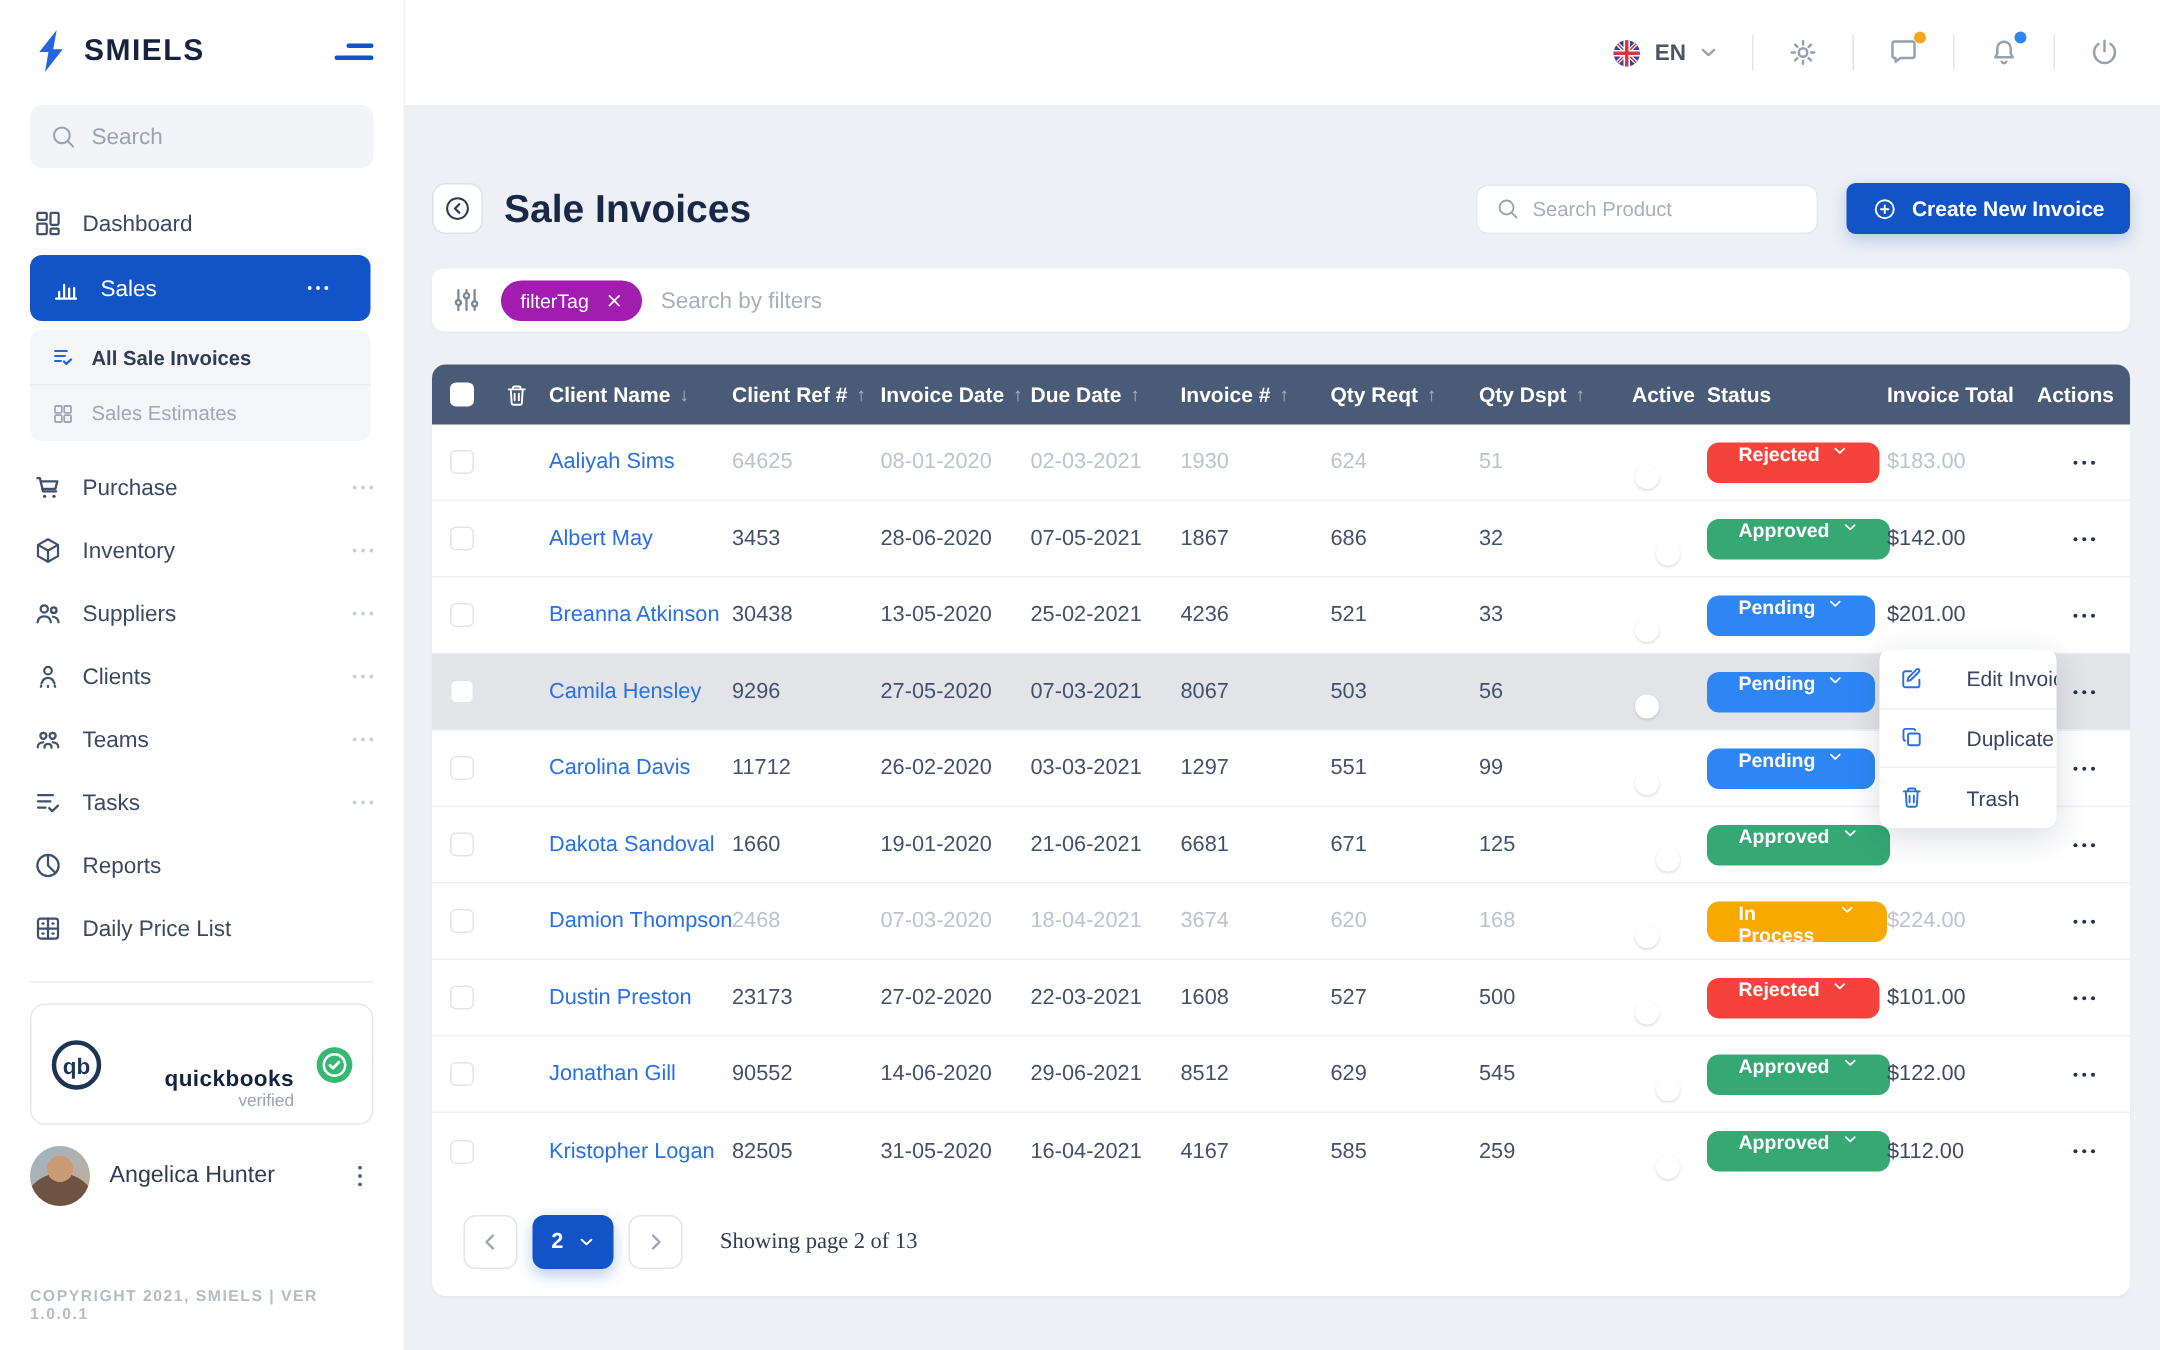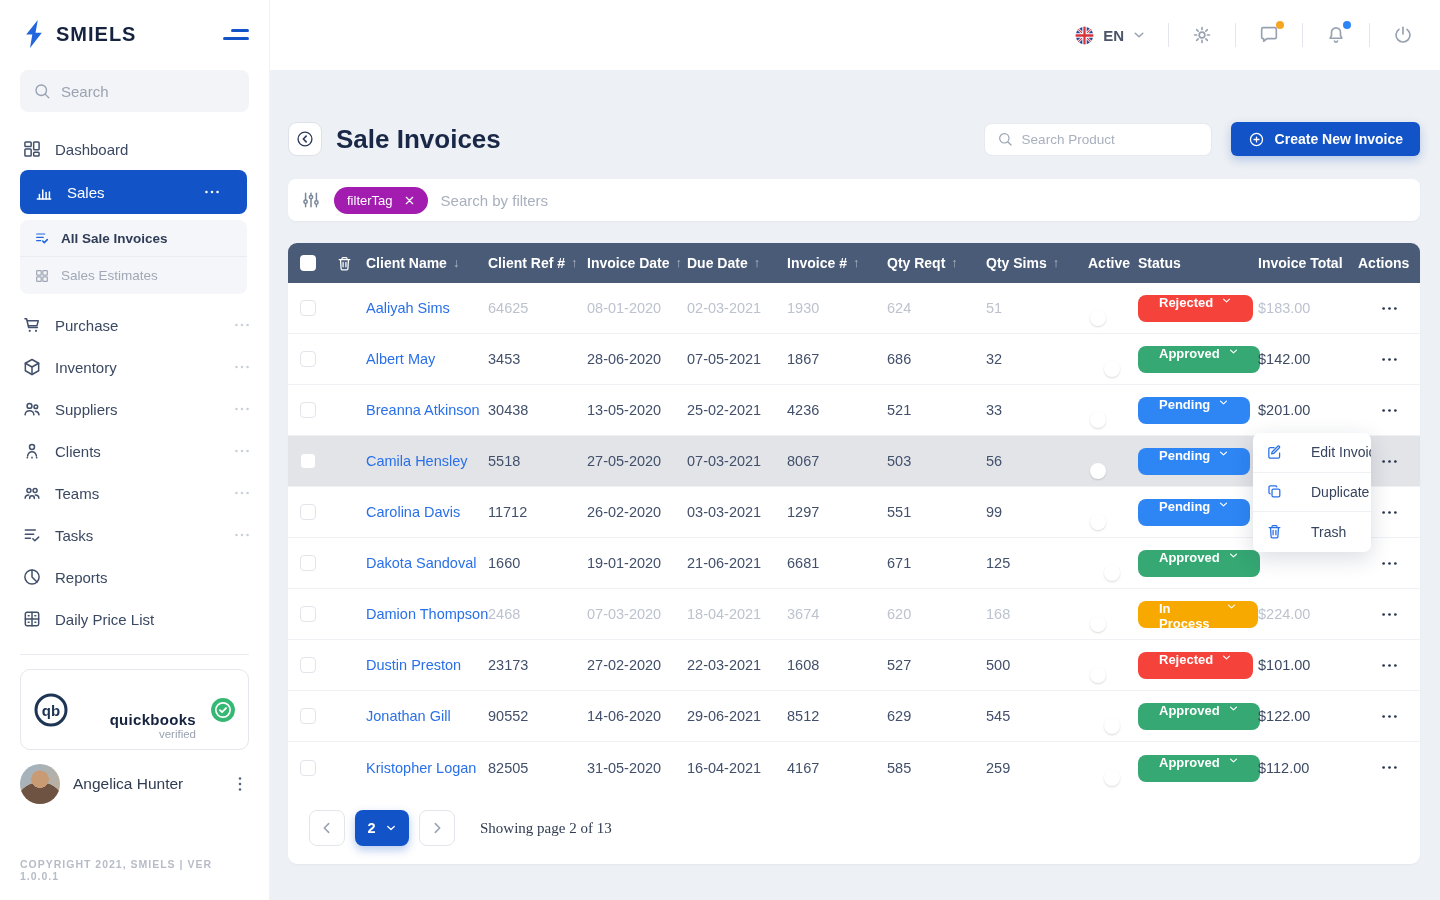--- a/index.html
+++ b/index.html
@@ -497,21 +497,21 @@
         </div>
         <div class="th">
           <span>Invoice #</span>
           <span class="sort">↑</span>
         </div>
         <div class="th">
           <span>Qty Reqt</span>
           <span class="sort">↑</span>
         </div>
         <div class="th">
-          <span>Qty Sims</span>
+          <span>Qty Dspt</span>
           <span class="sort">↑</span>
         </div>
         <div class="th">
           <span>Active</span>
         </div>
         <div class="th">
           <span>Status</span>
         </div>
         <div class="th">
           <span>Invoice Total</span>
@@ -602,21 +602,21 @@
               <circle cx="4.6" cy="12" r="1.7" fill="currentColor" stroke="none"></circle>
               <circle cx="12" cy="12" r="1.7" fill="currentColor" stroke="none"></circle>
               <circle cx="19.4" cy="12" r="1.7" fill="currentColor" stroke="none"></circle>
             </svg>
           </span>
         </div>
         <div class="tgrid trow hl">
           <span class="row-check"></span>
           <span></span>
           <span class="cname">Camila Hensley</span>
-          <span class="cell">5518</span>
+          <span class="cell">9296</span>
           <span class="cell">27-05-2020</span>
           <span class="cell">07-03-2021</span>
           <span class="cell">8067</span>
           <span class="cell">503</span>
           <span class="cell">56</span>
           <span><span class="toggle"><span class="knob"></span></span></span>
           <span><span class="pill" style="background-color: rgb(46, 134, 245);">
               <span>Pending</span>
               <span class="ico chev">
                 <svg viewBox="0 0 24 24" fill="none" stroke="currentColor" stroke-width="1.8" stroke-linecap="round" stroke-linejoin="round">

